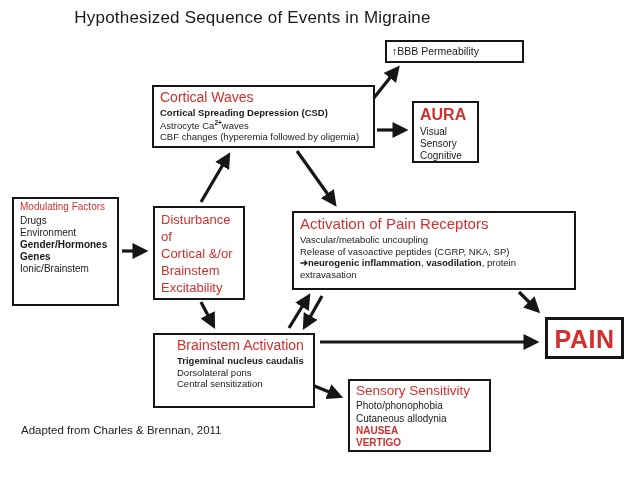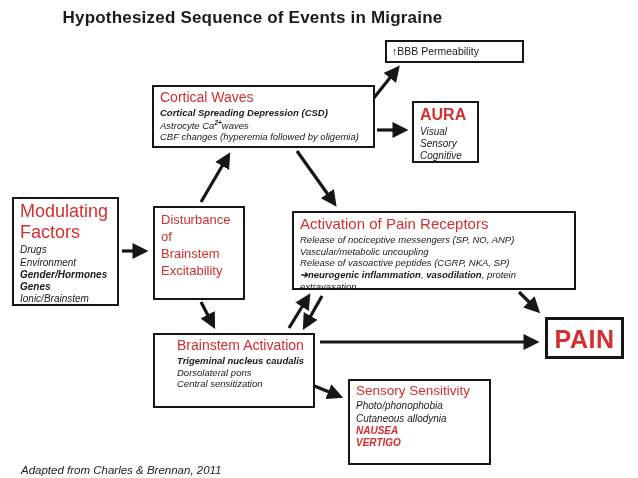--- a/index.html
+++ b/index.html
@@ -3,54 +3,54 @@
 <meta charset="utf-8">
 <style>
   html,body{margin:0;padding:0;background:#ffffff;}
   #canvas{
     position:relative;width:638px;height:478px;background:#ffffff;
     font-family:"Liberation Sans",sans-serif;color:var(--ink,#1a1a1a);
     overflow:hidden;
   }
   .title{
     position:absolute;left:0;top:8px;width:505px;text-align:center;
-    font-size:17px;font-weight:700;letter-spacing:0.2px;
+    font-size:17px;font-weight:400;letter-spacing:0.2px;
   }
   .box{
     position:absolute;background:#fff;border:2px solid #161616;
     box-sizing:border-box;padding:2px 6px;line-height:1.22;
   }
   .box .red-title{color:var(--red,#d32f2f);}
-  .bodytxt{font-size:9.5px;font-style:italic;}
+  .bodytxt{font-size:9.5px;}
   .b{font-weight:700;}
   .redb{color:var(--red,#d32f2f);font-weight:700;}
   sup{font-size:6.5px;font-weight:700;}
   
   #bbb-box{left:385px;top:40px;width:139px;height:23px;padding:2px 5px;font-size:10.5px;display:flex;align-items:center;}
   #cortical-box{left:152px;top:85px;width:223px;height:63px;}
   #cortical-box .red-title{font-size:14px;margin-bottom:1px;}
   #aura-box{left:412px;top:101px;width:67px;height:62px;}
   #aura-box .red-title{font-size:16px;font-weight:700;margin-bottom:1px;}
   #aura-box .bodytxt{font-size:10px;}
   #modulating-box{left:12px;top:197px;width:107px;height:109px;}
-  #modulating-box .red-title{font-size:18px;line-height:1.15;margin-bottom:2px;}
+  #modulating-box .red-title{font-size:10px;line-height:1.15;margin-bottom:2px;}
   #modulating-box .bodytxt{font-size:10px;}
   #disturbance-box{left:153px;top:206px;width:92px;height:94px;}
   #disturbance-box .red-title{font-size:13px;line-height:1.3;padding-top:2px;}
   #activation-box{left:292px;top:211px;width:284px;height:79px;}
   #activation-box .red-title{font-size:15px;margin-bottom:1px;}
   #brainstem-box{left:153px;top:333px;width:162px;height:75px;padding-left:22px;}
   #brainstem-box .red-title{font-size:14px;margin-bottom:1px;}
   #pain-box{left:545px;top:317px;width:79px;height:42px;border-width:3px;display:flex;align-items:flex-end;justify-content:center;}
   #pain-box .red-title{font-size:25px;font-weight:700;letter-spacing:0.5px;}
-  #sensory-box{left:348px;top:379px;width:143px;height:86px;}
+  #sensory-box{left:348px;top:379px;width:143px;height:73px;}
   #sensory-box .red-title{font-size:13.5px;margin-bottom:1px;}
   #sensory-box .bodytxt{font-size:10px;}
   .caption{
-    position:absolute;left:21px;top:464px;font-size:11.5px;font-style:italic;
+    position:absolute;left:21px;top:424px;font-size:11.5px;
     font-weight:400;color:#222;
   }
   #arrows{position:absolute;left:0;top:0;width:638px;height:478px;pointer-events:none;}
 </style>
 </head>
 <body>
 
 <div id="canvas">
 
   <div class="title">Hypothesized Sequence of Events in Migraine</div>
@@ -99,28 +99,28 @@
     <div class="bodytxt">Drugs</div>
     <div class="bodytxt">Environment</div>
     <div class="bodytxt b">Gender/Hormones</div>
     <div class="bodytxt b">Genes</div>
     <div class="bodytxt">Ionic/Brainstem</div>
   </div>
 
   <div class="box" id="disturbance-box">
     <div class="red-title">
       <div>Disturbance of</div>
+      <div>Cortical &amp;/or</div>
       <div>Brainstem</div>
       <div>Excitability</div>
     </div>
   </div>
 
   <div class="box" id="activation-box">
     <div class="red-title">Activation of Pain Receptors</div>
-    <div class="bodytxt">Release of nociceptive messengers (SP, NO, ANP)</div>
     <div class="bodytxt">Vascular/metabolic uncoupling</div>
     <div class="bodytxt"><span>Release of vasoactive peptides (CGRP, NKA, SP) </span><span class="b">➔</span><span class="b">neurogenic inflammation</span><span>, </span><span class="b">vasodilation</span><span>, protein extravasation</span></div>
   </div>
 
   <div class="box" id="brainstem-box">
     <div class="red-title">Brainstem Activation</div>
     <div class="bodytxt b">Trigeminal nucleus caudalis</div>
     <div class="bodytxt">Dorsolateral pons</div>
     <div class="bodytxt">Central sensitization</div>
   </div>

